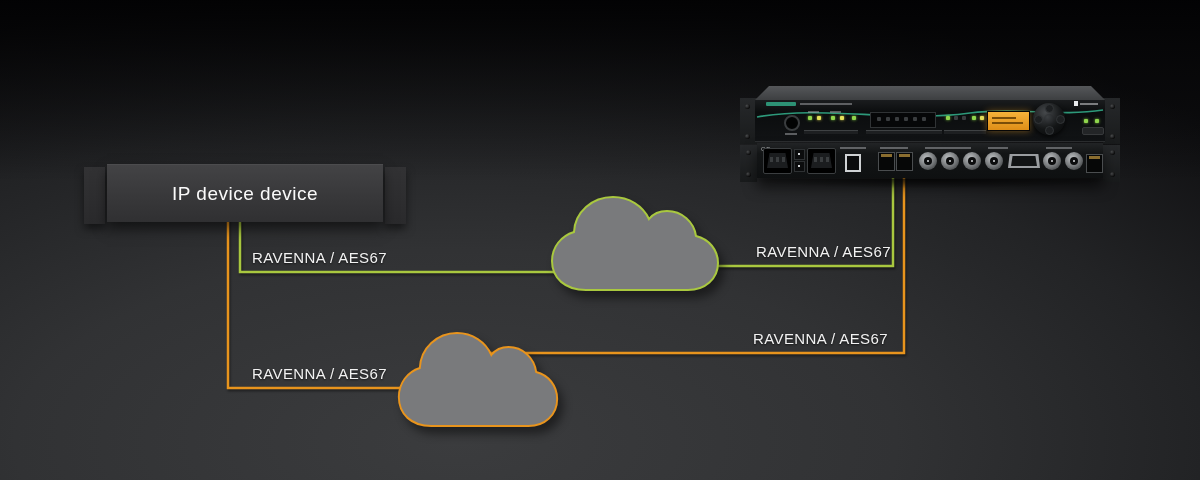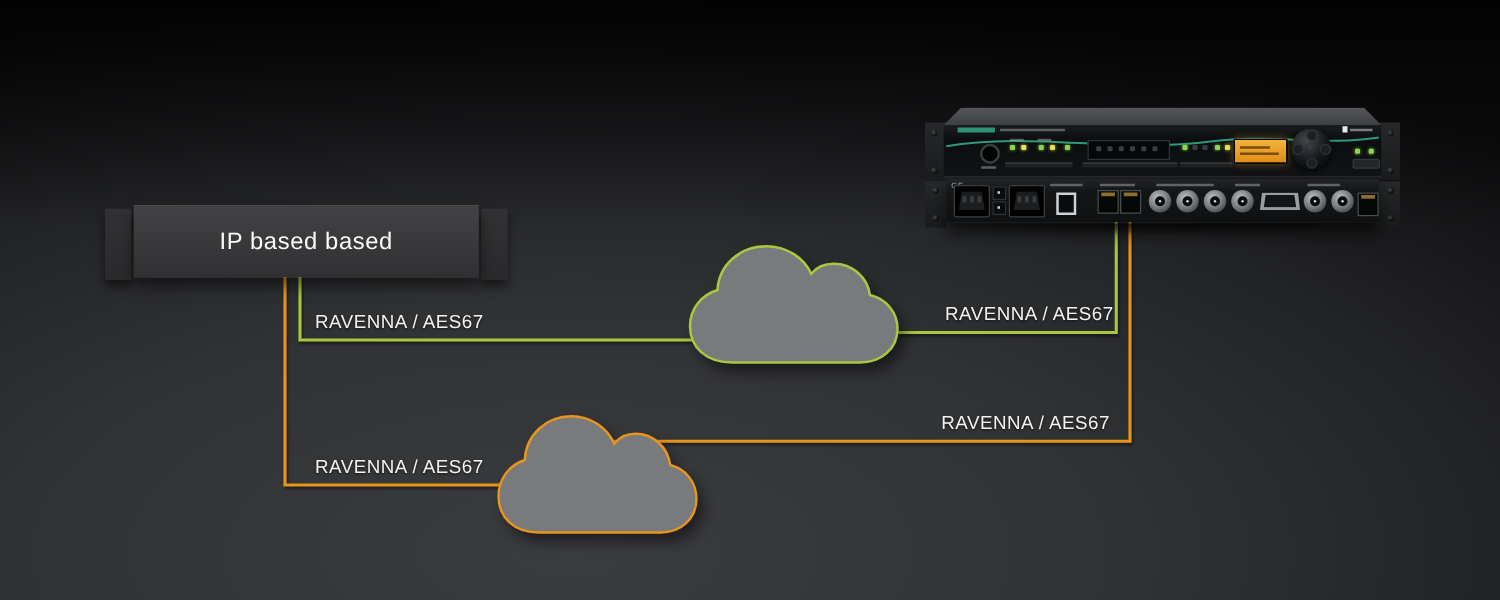--- a/index.html
+++ b/index.html
@@ -103,21 +103,21 @@
 
   <div class="conn-label" style="left:252px;top:249px;">RAVENNA / AES67</div>
   <div class="conn-label" style="left:756px;top:243px;">RAVENNA / AES67</div>
   <div class="conn-label" style="left:753px;top:330px;">RAVENNA / AES67</div>
   <div class="conn-label" style="left:252px;top:365px;">RAVENNA / AES67</div>
 
   <div>
     <div class="ip-ear" style="left:84px;"></div>
     <div class="ip-ear" style="left:385px;"></div>
     <div class="ip-panel">
-      <span class="txt">IP based based</span>
+      <span class="txt">IP device device</span>
     </div>
   </div>
 
   <div class="rack">
 
     <div class="ear" style="left:0;top:12px;height:46px;"></div>
     <div class="ear" style="left:363px;top:12px;height:46px;"></div>
     <span class="screw" style="left:5px;top:18px;"></span>
     <span class="screw" style="left:5px;top:48px;"></span>
     <span class="screw" style="left:370px;top:18px;"></span>

